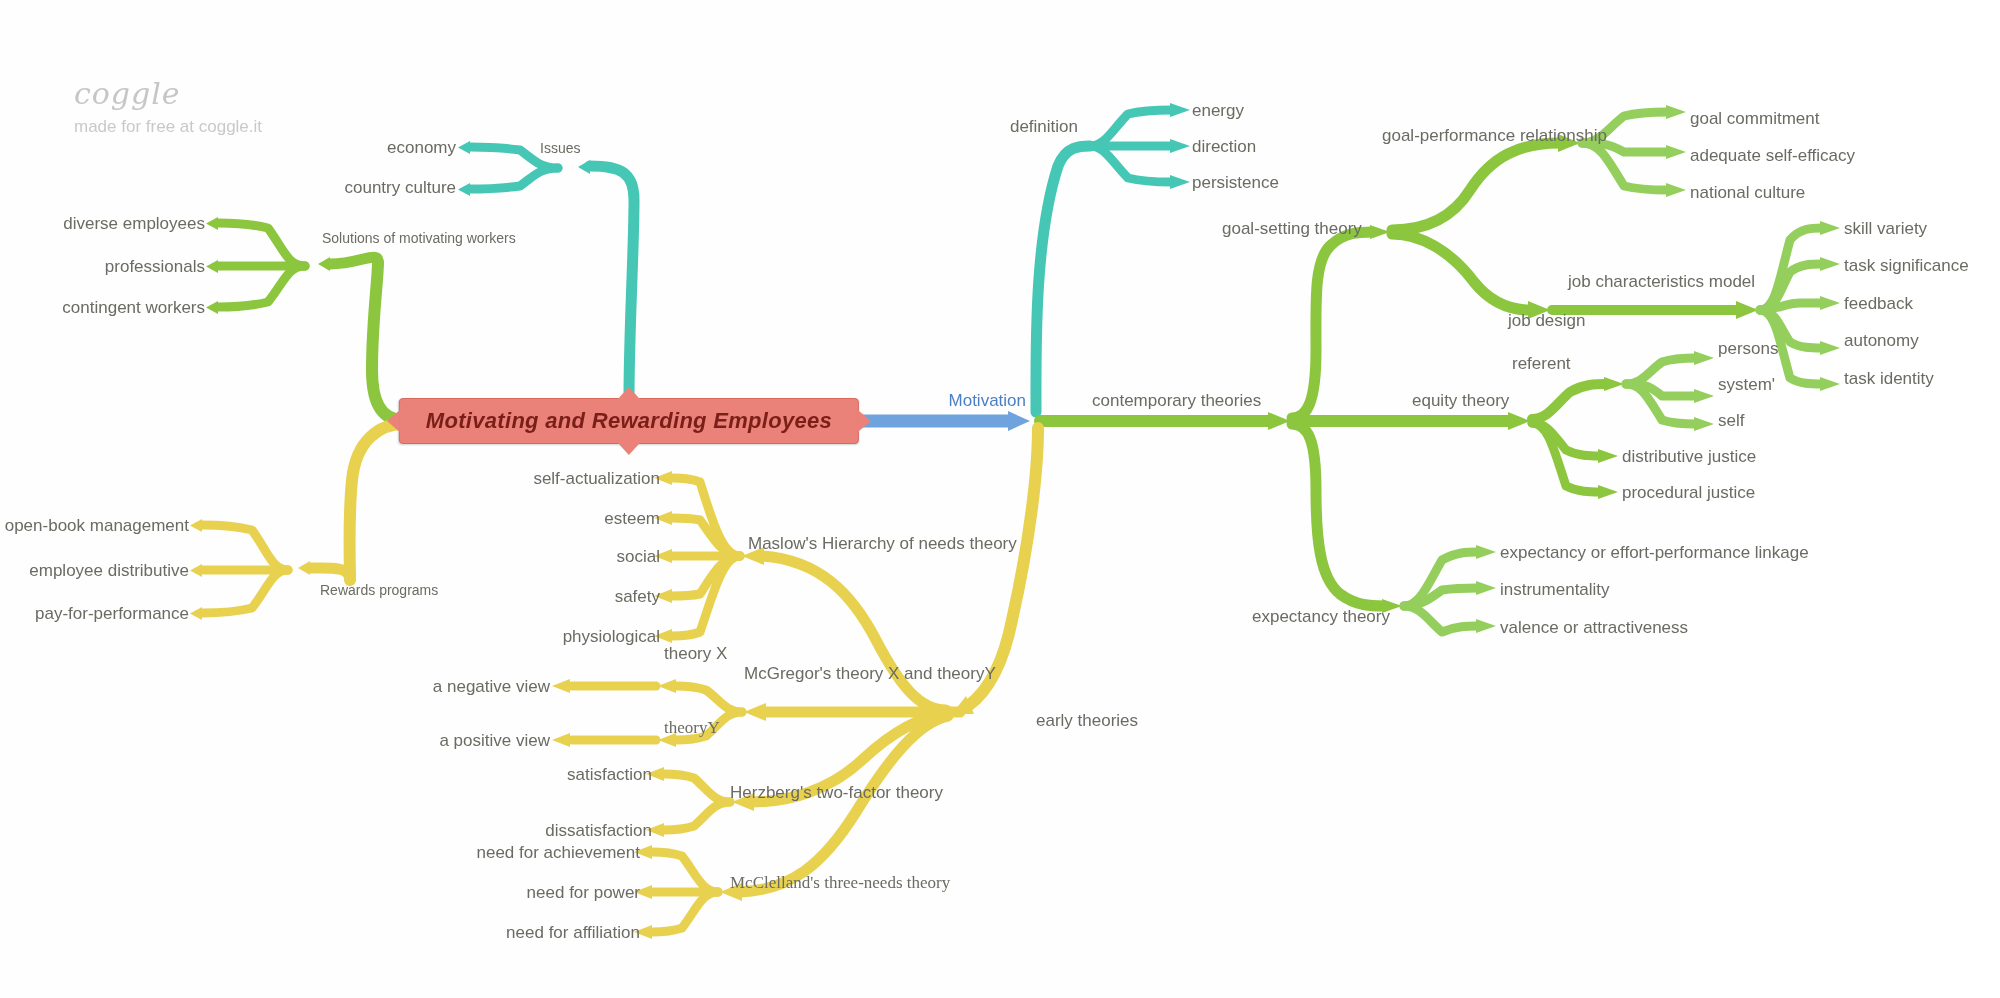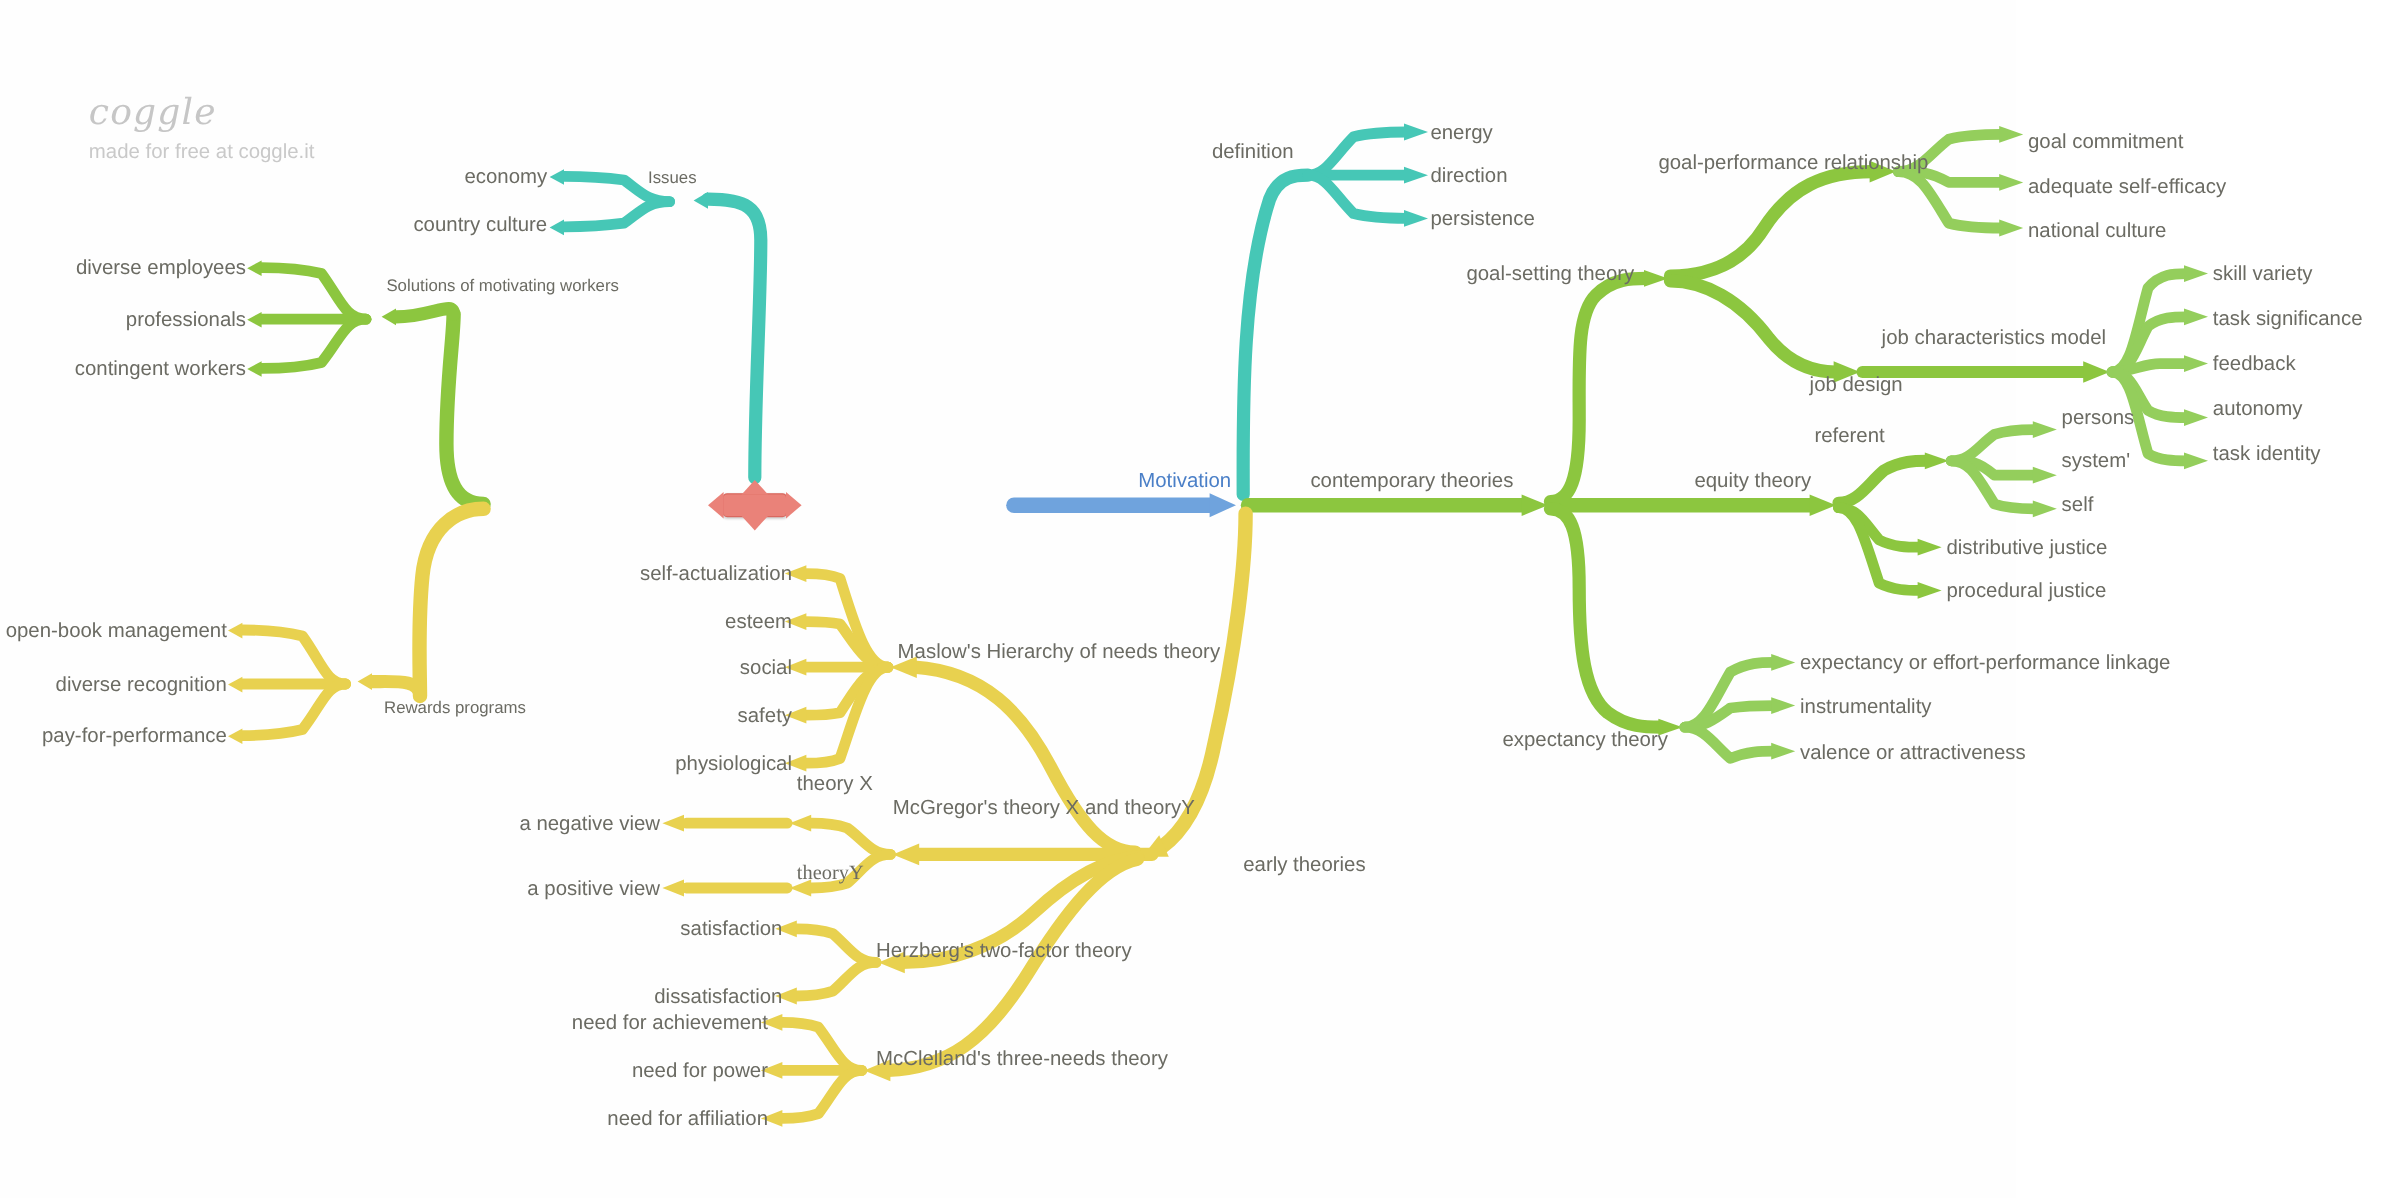--- a/index.html
+++ b/index.html
@@ -180,34 +180,35 @@
   </svg>
 
   <div class="brand brand-name" style="left:74px;top:76px;">coggle</div>
   <div class="brand brand-sub" style="left:74px;top:117px;">made for free at coggle.it</div>
 
   <div class="central" style="left:629px;top:421px;">
     <span class="tab lft"></span>
     <span class="tab rgt"></span>
     <span class="tab top"></span>
     <span class="tab bot"></span>
+    <span>Motivating and Rewarding Employees</span>
   </div>
 
   <div class="lbl l big" style="left:540px;top:148px;">Issues</div>
   <div class="lbl r" style="left:456px;top:147px;">economy</div>
   <div class="lbl r" style="left:456px;top:187px;">country culture</div>
 
   <div class="lbl l big" style="left:322px;top:238px;">Solutions of motivating workers</div>
   <div class="lbl r" style="left:205px;top:223px;">diverse employees</div>
   <div class="lbl r" style="left:205px;top:266px;">professionals</div>
   <div class="lbl r" style="left:205px;top:307px;">contingent workers</div>
 
   <div class="lbl l big" style="left:320px;top:590px;">Rewards programs</div>
   <div class="lbl r" style="left:189px;top:525px;">open-book management</div>
-  <div class="lbl r" style="left:189px;top:570px;">diverse recognition</div>
+  <div class="lbl r" style="left:189px;top:570px;">employee distributive</div>
   <div class="lbl r" style="left:189px;top:613px;">pay-for-performance</div>
 
   <div class="lbl r motivation" style="left:1026px;top:400px;">Motivation</div>
 
   <div class="lbl r" style="left:1078px;top:126px;">definition</div>
   <div class="lbl l" style="left:1192px;top:110px;">energy</div>
   <div class="lbl l" style="left:1192px;top:146px;">direction</div>
   <div class="lbl l" style="left:1192px;top:182px;">persistence</div>
 
   <div class="lbl l" style="left:1092px;top:400px;">contemporary theories</div>
@@ -251,18 +252,18 @@
   <div class="lbl l" style="left:744px;top:673px;text-align:right;">McGregor's theory X and theoryY</div>
   <div class="lbl l" style="left:664px;top:653px;">theory X</div>
   <div class="lbl l" style="left:664px;top:727px;font-family:Liberation Serif, serif;">theoryY</div>
   <div class="lbl r" style="left:550px;top:686px;text-align:right;">a negative view</div>
   <div class="lbl r" style="left:550px;top:740px;">a positive view</div>
 
   <div class="lbl l" style="left:730px;top:792px;">Herzberg's two-factor theory</div>
   <div class="lbl r" style="left:652px;top:774px;">satisfaction</div>
   <div class="lbl r" style="left:652px;top:830px;">dissatisfaction</div>
 
-  <div class="lbl l" style="left:730px;top:882px;">McClelland's three-needs theory</div>
+  <div class="lbl l" style="left:730px;top:882px;font-family:Liberation Serif, serif;">McClelland's three-needs theory</div>
   <div class="lbl r" style="left:640px;top:852px;">need for achievement</div>
   <div class="lbl r" style="left:640px;top:892px;">need for power</div>
   <div class="lbl r" style="left:640px;top:932px;">need for affiliation</div>
 
 </div>
 
 </body></html>

